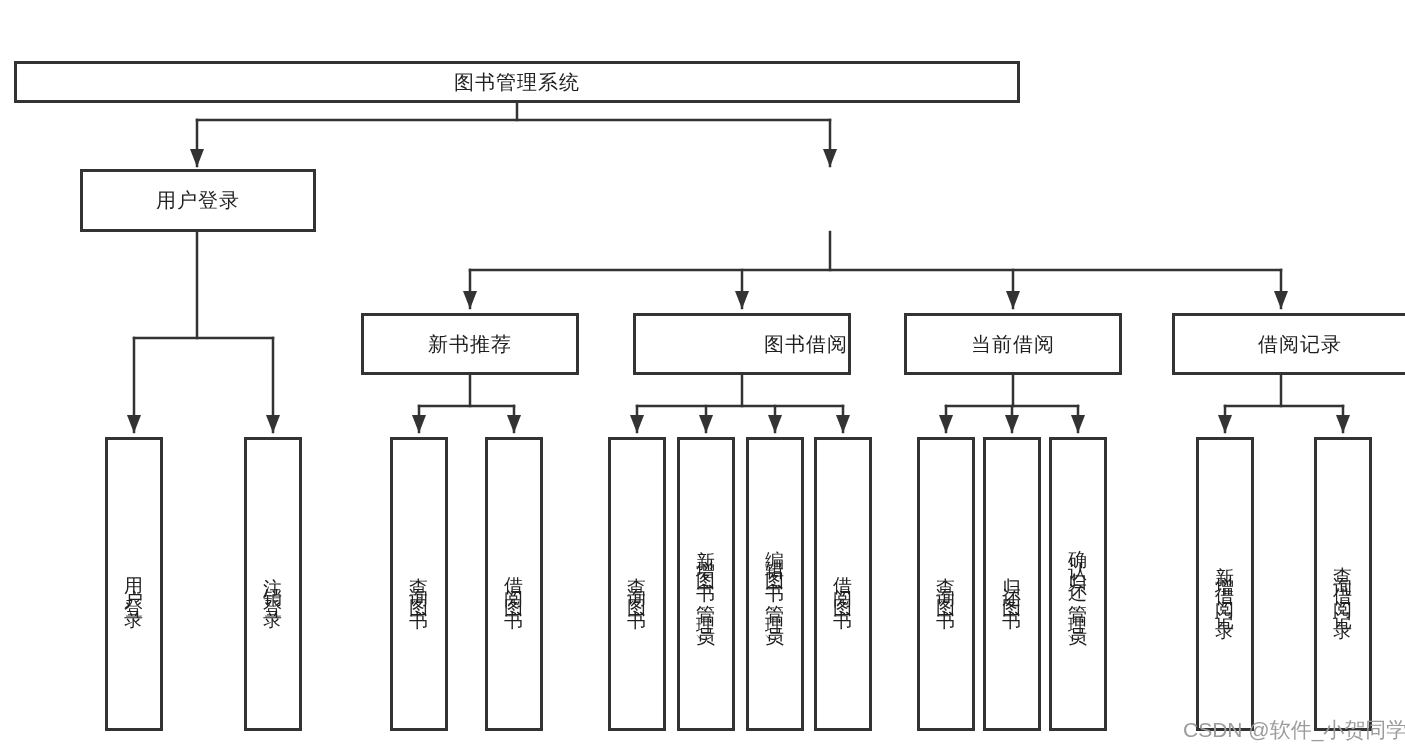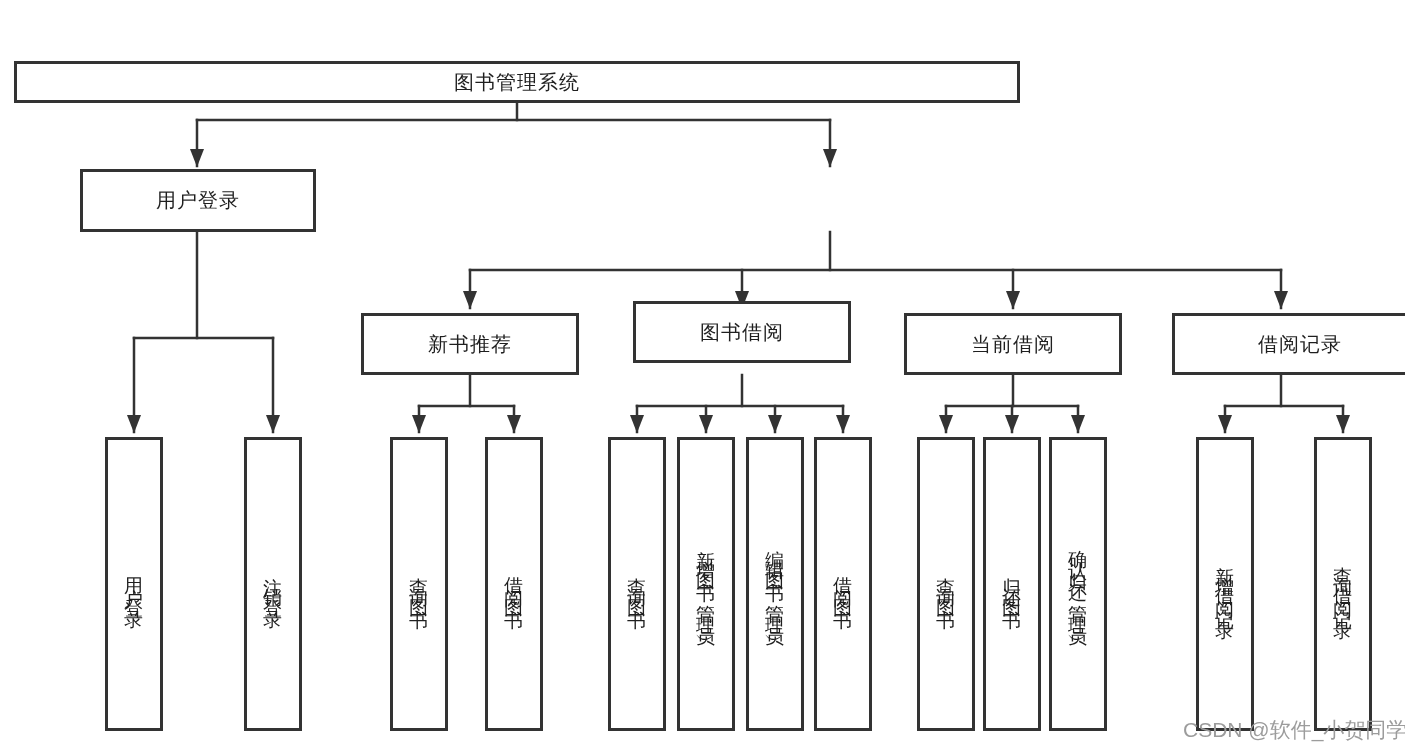--- a/index.html
+++ b/index.html
@@ -113,21 +113,21 @@
     <span class="lbl">图书管理系统</span>
   </div>
 
   <div class="node h" style="left:80px; top:169px; width:236px; height:63px;">
     <span class="lbl">用户登录</span>
   </div>
 
   <div class="node h" style="left:361px; top:313px; width:218px; height:62px;">
     <span class="lbl">新书推荐</span>
   </div>
-  <div class="node h" style="left:633px; top:301px; width:218px; height:62px;">
+  <div class="node h" style="left:633px; top:313px; width:218px; height:62px;justify-content:flex-end;">
     <span class="lbl">图书借阅</span>
   </div>
   <div class="node h" style="left:904px; top:313px; width:218px; height:62px;">
     <span class="lbl">当前借阅</span>
   </div>
   <div class="node h" style="left:1172px; top:313px; width:256px; height:62px;">
     <span class="lbl">借阅记录</span>
   </div>
 
   <div class="node v" style="left:105px; top:437px; width:58px; height:294px;">

